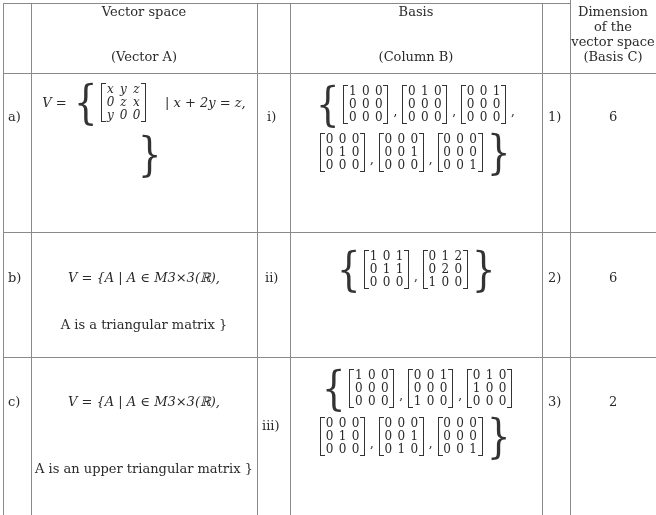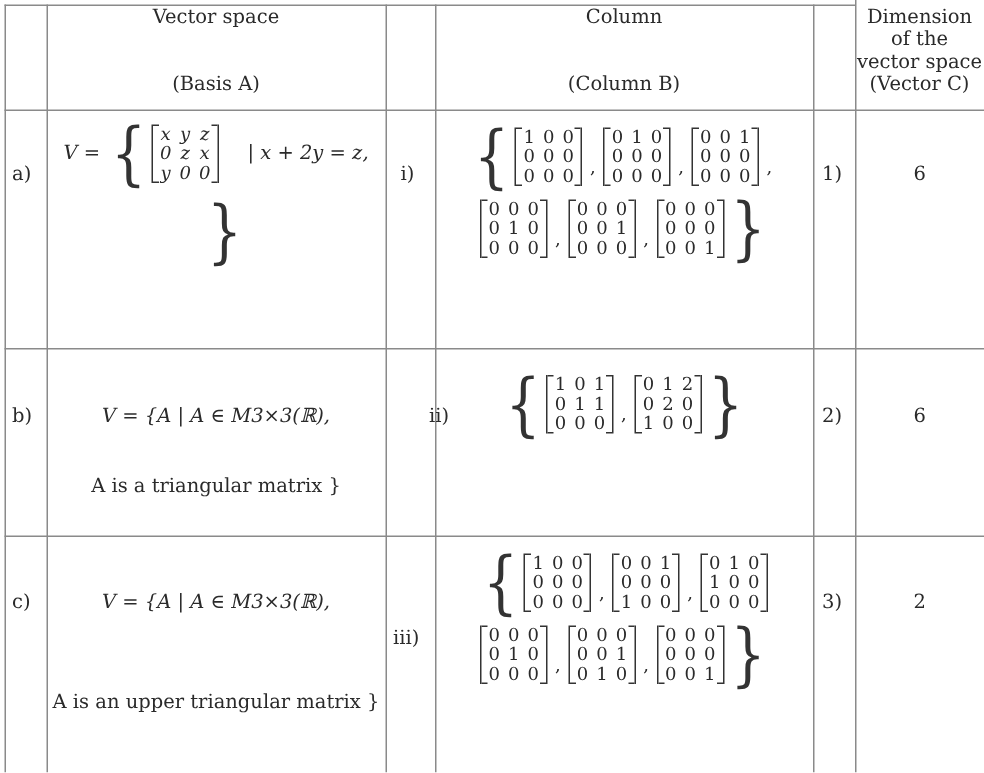--- a/index.html
+++ b/index.html
@@ -30,31 +30,31 @@
 <div class="vl" style="left:290px;top:3px;height:512px;"></div>
 <div class="vl" style="left:542px;top:3px;height:512px;"></div>
 <div class="vl" style="left:570px;top:0px;height:515px;"></div>
 <div class="hl" style="left:3px;top:3px;width:567px;"></div>
 <div class="hl" style="left:3px;top:73px;width:653px;"></div>
 <div class="hl" style="left:3px;top:232px;width:653px;"></div>
 <div class="hl" style="left:3px;top:357px;width:653px;"></div>
 
 <div class="cell" style="left:31px;width:226px;top:4px;height:69px;">
   <span class="t">Vector space</span>
-  <span class="t" style="margin-top:30px;">(Basis A)</span>
+  <span class="t" style="margin-top:30px;">(Vector A)</span>
 </div>
 <div class="cell" style="left:290px;width:252px;top:4px;height:69px;">
-  <span class="t">Column</span>
+  <span class="t">Basis</span>
   <span class="t" style="margin-top:30px;">(Column B)</span>
 </div>
 <div class="cell" style="left:570px;width:86px;top:4px;">
   <span class="t">Dimension</span>
   <span class="t">of the</span>
   <span class="t">vector space</span>
-  <span class="t">(Vector C)</span>
+  <span class="t">(Basis C)</span>
 </div>
 
 <span class="lbl" style="left:8px;top:109px;">a)</span>
 <div class="cell" style="left:31px;width:226px;top:82px;">
   <div class="row" style="font-size:13px;">
     <span style="font-style:italic;margin-right:4px;">V =</span>
     <span class="brace">{</span>
     <span class="mat it" id="matA">
         <span>x</span>
         <span>y</span>
@@ -153,21 +153,21 @@
     </div>
 </div>
 <span class="lbl" style="left:548px;top:109px;">1)</span>
 <span class="lbl" style="left:609px;top:109px;">6</span>
 
 <span class="lbl" style="left:8px;top:270px;">b)</span>
 <div class="cell" style="left:31px;width:226px;top:270px;">
   <span class="t" style="font-style:italic;">V = {A | A ∈ M3×3(ℝ),</span>
   <span class="t" style="margin-top:32px;">A is a triangular matrix }</span>
 </div>
-<span class="lbl" style="left:265px;top:270px;margin-left:21px;">ii)</span>
+<span class="lbl" style="left:265px;top:270px;">ii)</span>
 <div class="cell" style="left:290px;width:252px;top:249px;">
   <div class="row" id="bB1">
       <span class="brace">{</span>
       <span class="mat">
         <span>1</span>
         <span>0</span>
         <span>1</span>
         <span>0</span>
         <span>1</span>
         <span>1</span>

